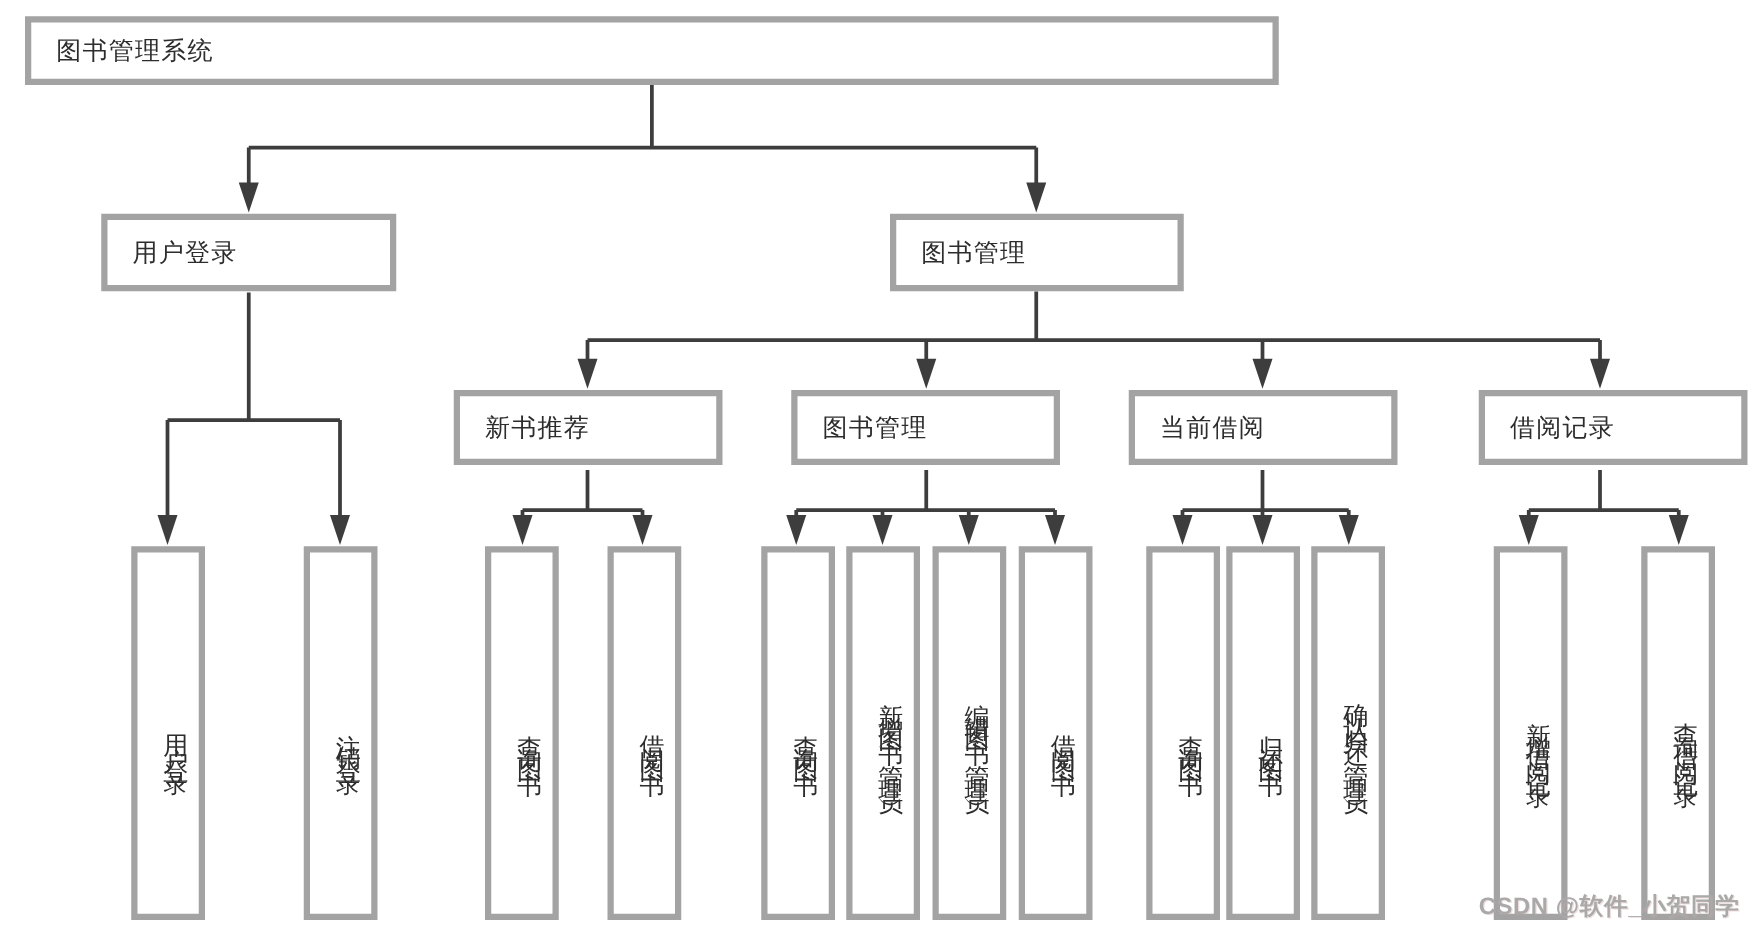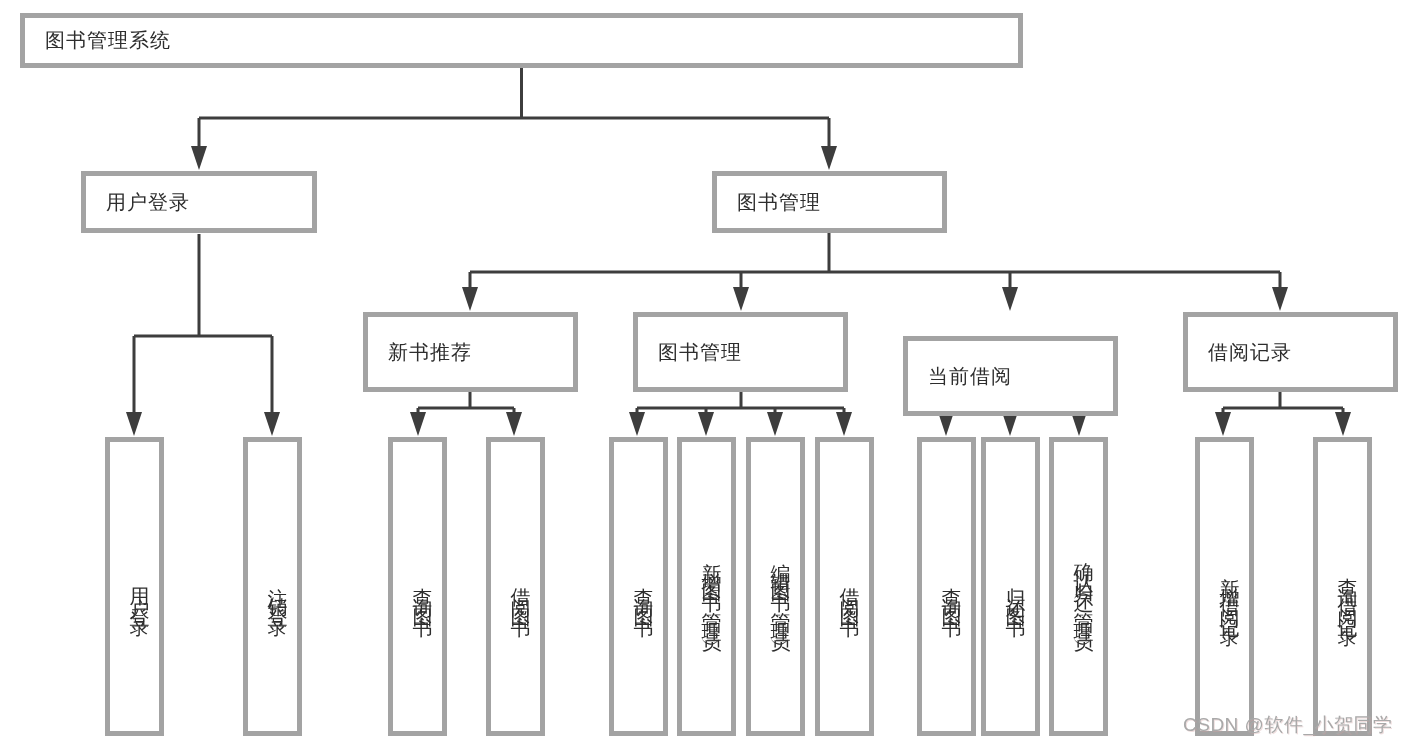--- a/index.html
+++ b/index.html
@@ -19,38 +19,39 @@
     border:5px solid #a3a3a3;
     display:flex;align-items:center;justify-content:flex-start;
     z-index:2;
     font-size:20px;
     letter-spacing:1px;
     color:#2d2d2d;
     padding-left:20px;
   }
   .root-box{left:20px;top:13px;width:1003px;height:55px;}
   .lvl2{top:171px;height:62px;}
-  .lvl3{top:312px;height:80px;width:215px;}
+  .lvl3{top:312px;height:60px;width:215px;}
   .leaf{top:437px;height:299px;width:59px;}
   .vtext{
     writing-mode:vertical-rl;
     letter-spacing:10px;
     font-size:20px;
     line-height:1;
     padding-top:10px; 
   }
   .watermark{
     position:absolute;
     left:1183px;top:712px;
     z-index:3;
     font-size:19px;
     color:#a9a9a9;
     letter-spacing:0.5px;
     text-shadow:1px 1px 0 rgba(210,160,160,0.35);
     white-space:nowrap;
+    font-weight:bold;
   }
 </style>
 </head>
 <body>
 
 <div id="canvas">
 
   <svg id="wires" width="1405" height="747" viewBox="0 0 1405 747">
     <g stroke="#3d3d3d" stroke-width="3" fill="none">
 
@@ -101,21 +102,21 @@
   <div class="node lvl2" style="left:712px;width:235px;">
     <span>图书管理</span>
   </div>
 
   <div class="node lvl3" style="left:363px;">
     <span>新书推荐</span>
   </div>
   <div class="node lvl3" style="left:633px;">
     <span>图书管理</span>
   </div>
-  <div class="node lvl3" style="left:903px;margin-top:24px;">
+  <div class="node lvl3" style="left:903px;">
     <span>当前借阅</span>
   </div>
   <div class="node lvl3" style="left:1173px;margin-left:10px;">
     <span>借阅记录</span>
   </div>
 
   <div class="node leaf" style="left:105px;">
     <span class="vtext">用户登录</span>
   </div>
   <div class="node leaf" style="left:243px;">

